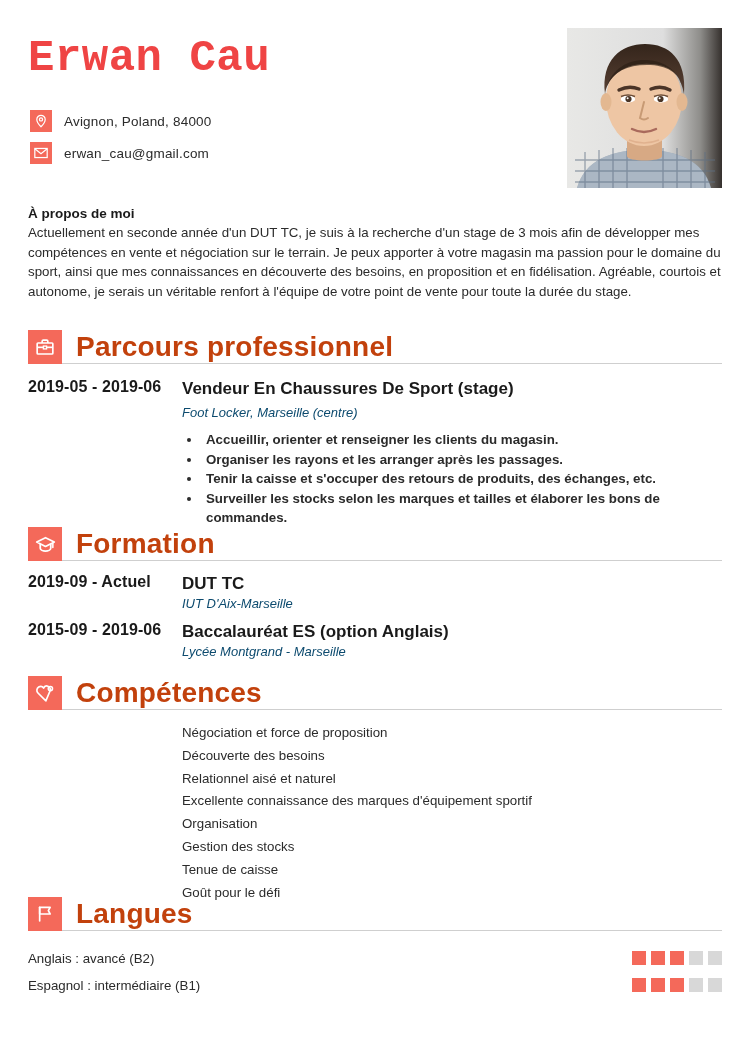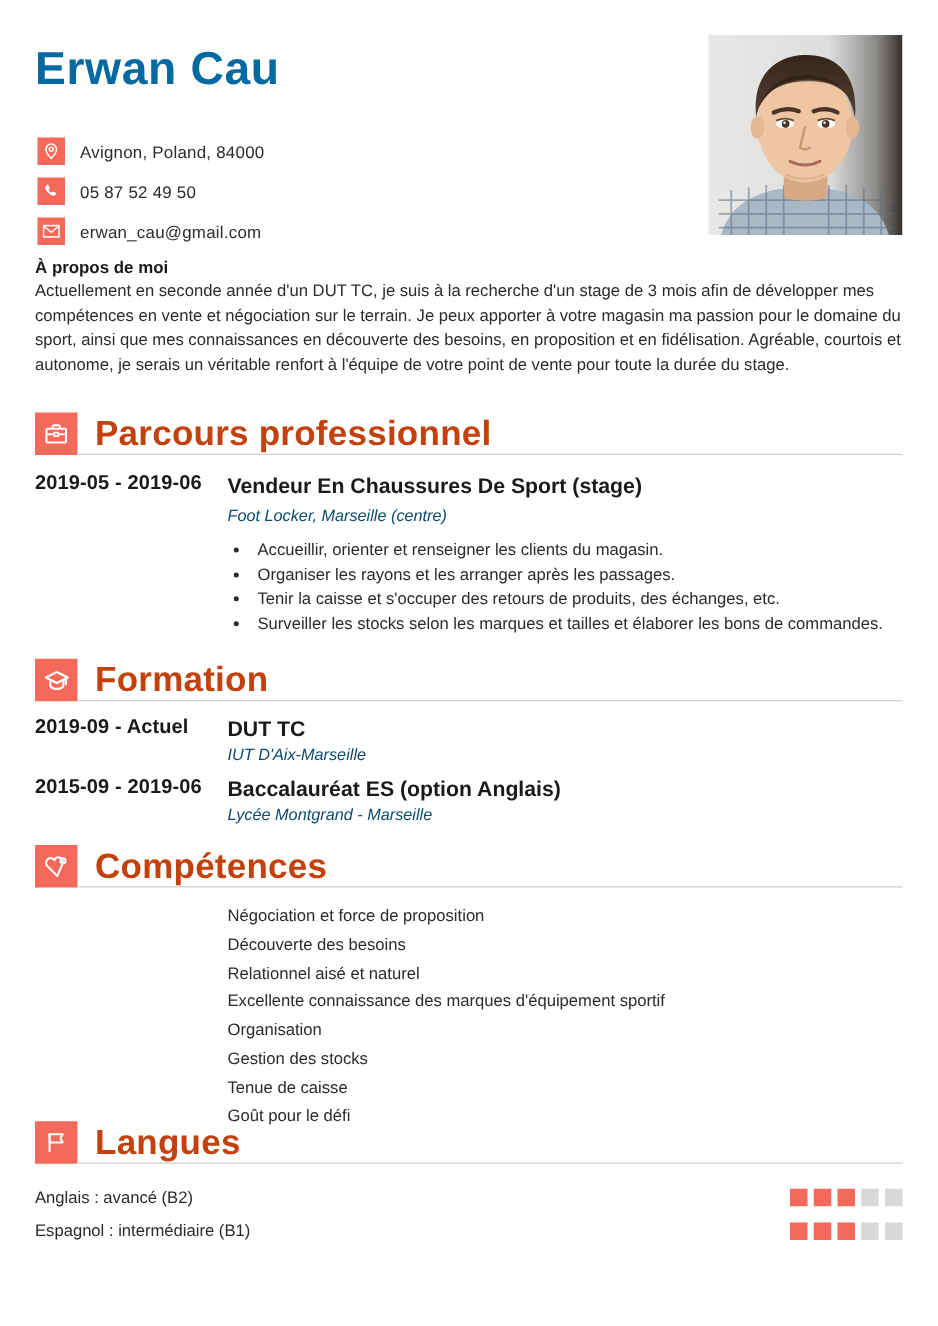--- a/index.html
+++ b/index.html
@@ -28,26 +28,27 @@
     position: absolute;
     left: 28px;
     top: 28px;
     width: 694px;
     height: 168px;
   }
   .name {
     position: absolute;
     left: 0;
     top: 8px;
-    font-size: 37px;
-    font-weight: bold;
-    color: #0369a1;
+    font-size: 44px;
+    font-weight: bold;
+    color: #ef4444;
     letter-spacing: 0.5px;
     line-height: 1;
     white-space: nowrap;
+    font-family: Liberation Mono, monospace;
   }
   .contacts {
     position: absolute;
     left: 2px;
     top: 78px;
     width: 420px;
   }
   .contact-row {
     display: flex;
     align-items: center;
@@ -164,20 +165,21 @@
     font-style: italic;
     color: #0c4a6e;
     line-height: 19px;
     margin-top: 4px;
   }
   .entry-org.tight { margin-top: 0px; }
   ul.duties {
     margin: 8px 0 0 0;
     padding-left: 20px;
     list-style: disc;
+    font-weight: bold;
   }
   ul.duties li {
     font-size: 13.3px;
     line-height: 19.5px;
     color: #2b2b2b;
     padding-left: 4px;
     margin-bottom: 0px;
   }
 
   
@@ -227,28 +229,20 @@
       <div class="contact-row">
         <span class="cicon">
           <svg width="14" height="14" viewBox="0 0 24 24">
             <path d="M12 2.2c-4 0-7.2 3.2-7.2 7.2 0 5.4 7.2 12.4 7.2 12.4s7.2-7 7.2-12.4c0-4-3.2-7.2-7.2-7.2z" fill="none" stroke="#fff" stroke-width="2.1"></path>
             <circle cx="12" cy="9.3" r="2.7" fill="none" stroke="#fff" stroke-width="2.1"></circle>
           </svg>
         </span>
         <span class="ctext">Avignon, Poland, 84000</span>
       </div>
 
-      <div class="contact-row">
-        <span class="cicon">
-          <svg width="14" height="14" viewBox="0 0 24 24">
-            <path d="M6.6 3.2c-.8 0-1.6.4-2.1 1.1-.9 1.2-1 2.9-.3 4.6 1.5 3.8 4.9 7.3 8.8 8.9 1.8.7 3.5.5 4.7-.5.7-.5 1-1.3 1-2.1 0-.4-.2-.8-.6-1l-2.8-1.6c-.5-.3-1.1-.2-1.5.3l-1 1.2c-1.9-1-3.5-2.6-4.5-4.5l1.2-1c.5-.4.6-1 .3-1.5L8.2 3.8c-.3-.4-.7-.6-1.1-.6z" fill="#fff"></path>
-          </svg>
-        </span>
-        <span class="ctext">05 87 52 49 50</span>
-      </div>
 
       <div class="contact-row">
         <span class="cicon">
           <svg width="14" height="12" viewBox="0 0 24 20">
             <rect x="1.4" y="2.2" width="21.2" height="15.6" fill="none" stroke="#fff" stroke-width="2.1"></rect>
             <path d="M1.4 2.8 L12 11.4 L22.6 2.8" fill="none" stroke="#fff" stroke-width="2.1"></path>
           </svg>
         </span>
         <span class="ctext">erwan_cau@gmail.com</span>
       </div>

